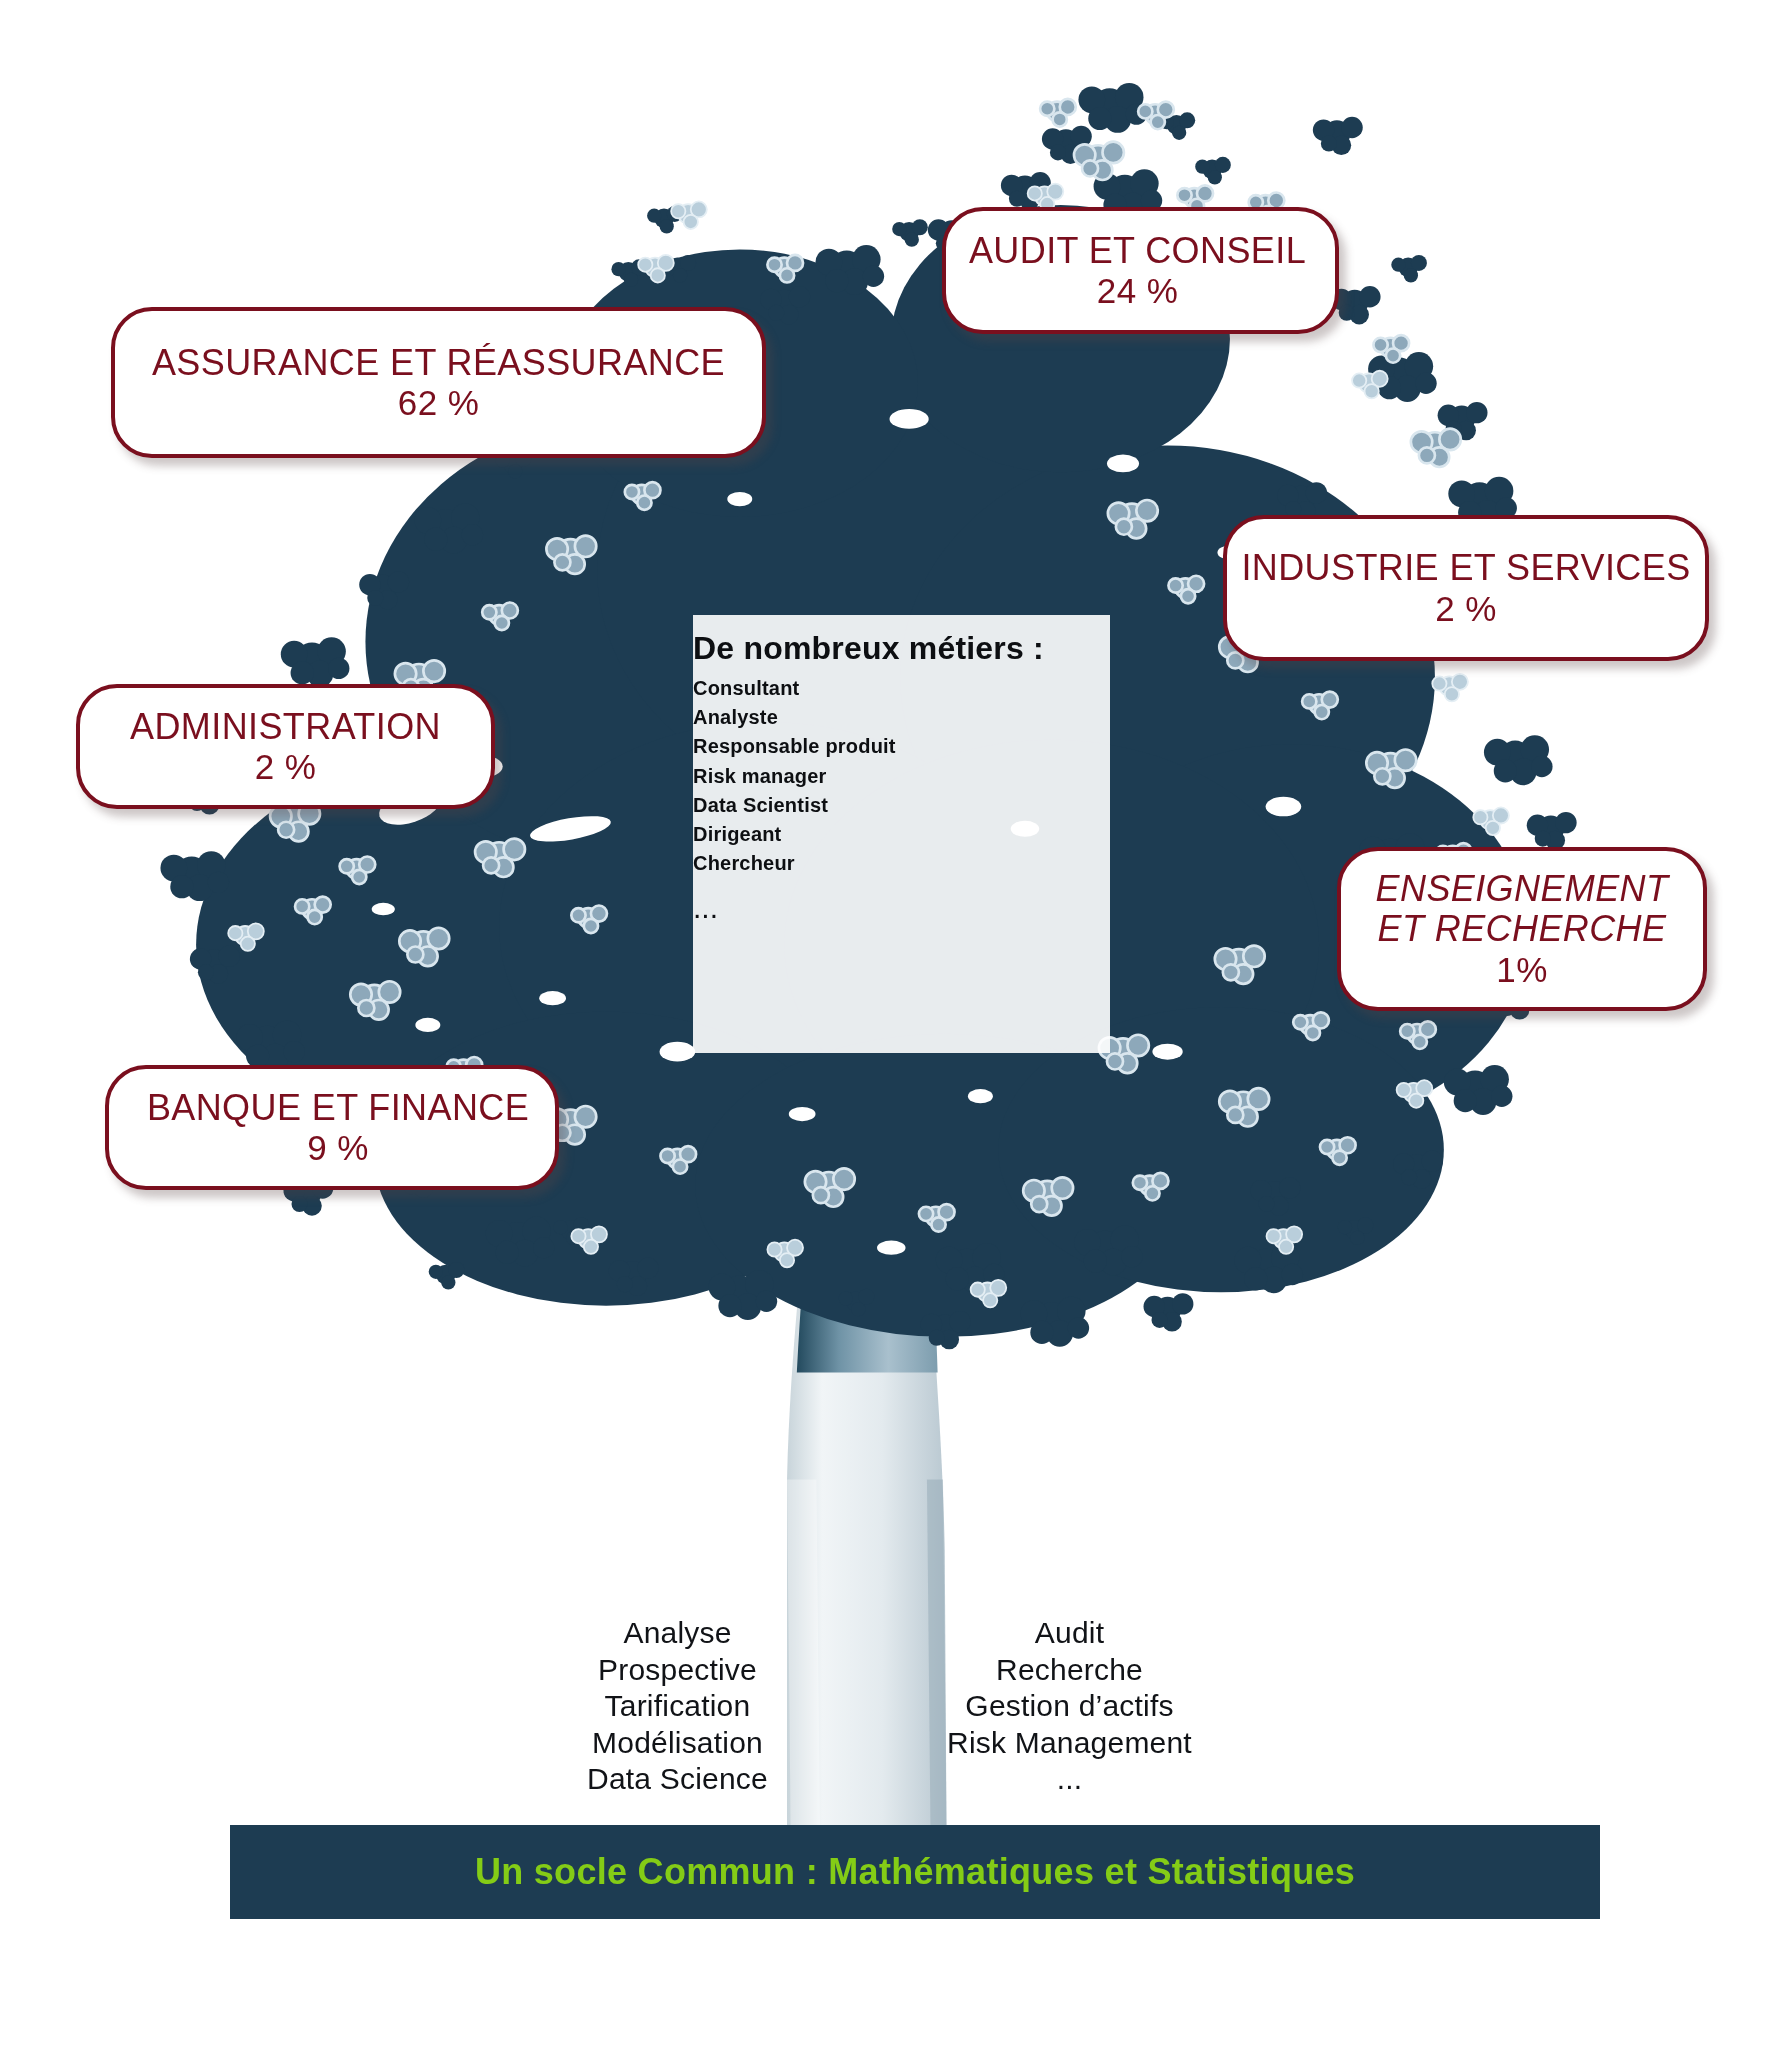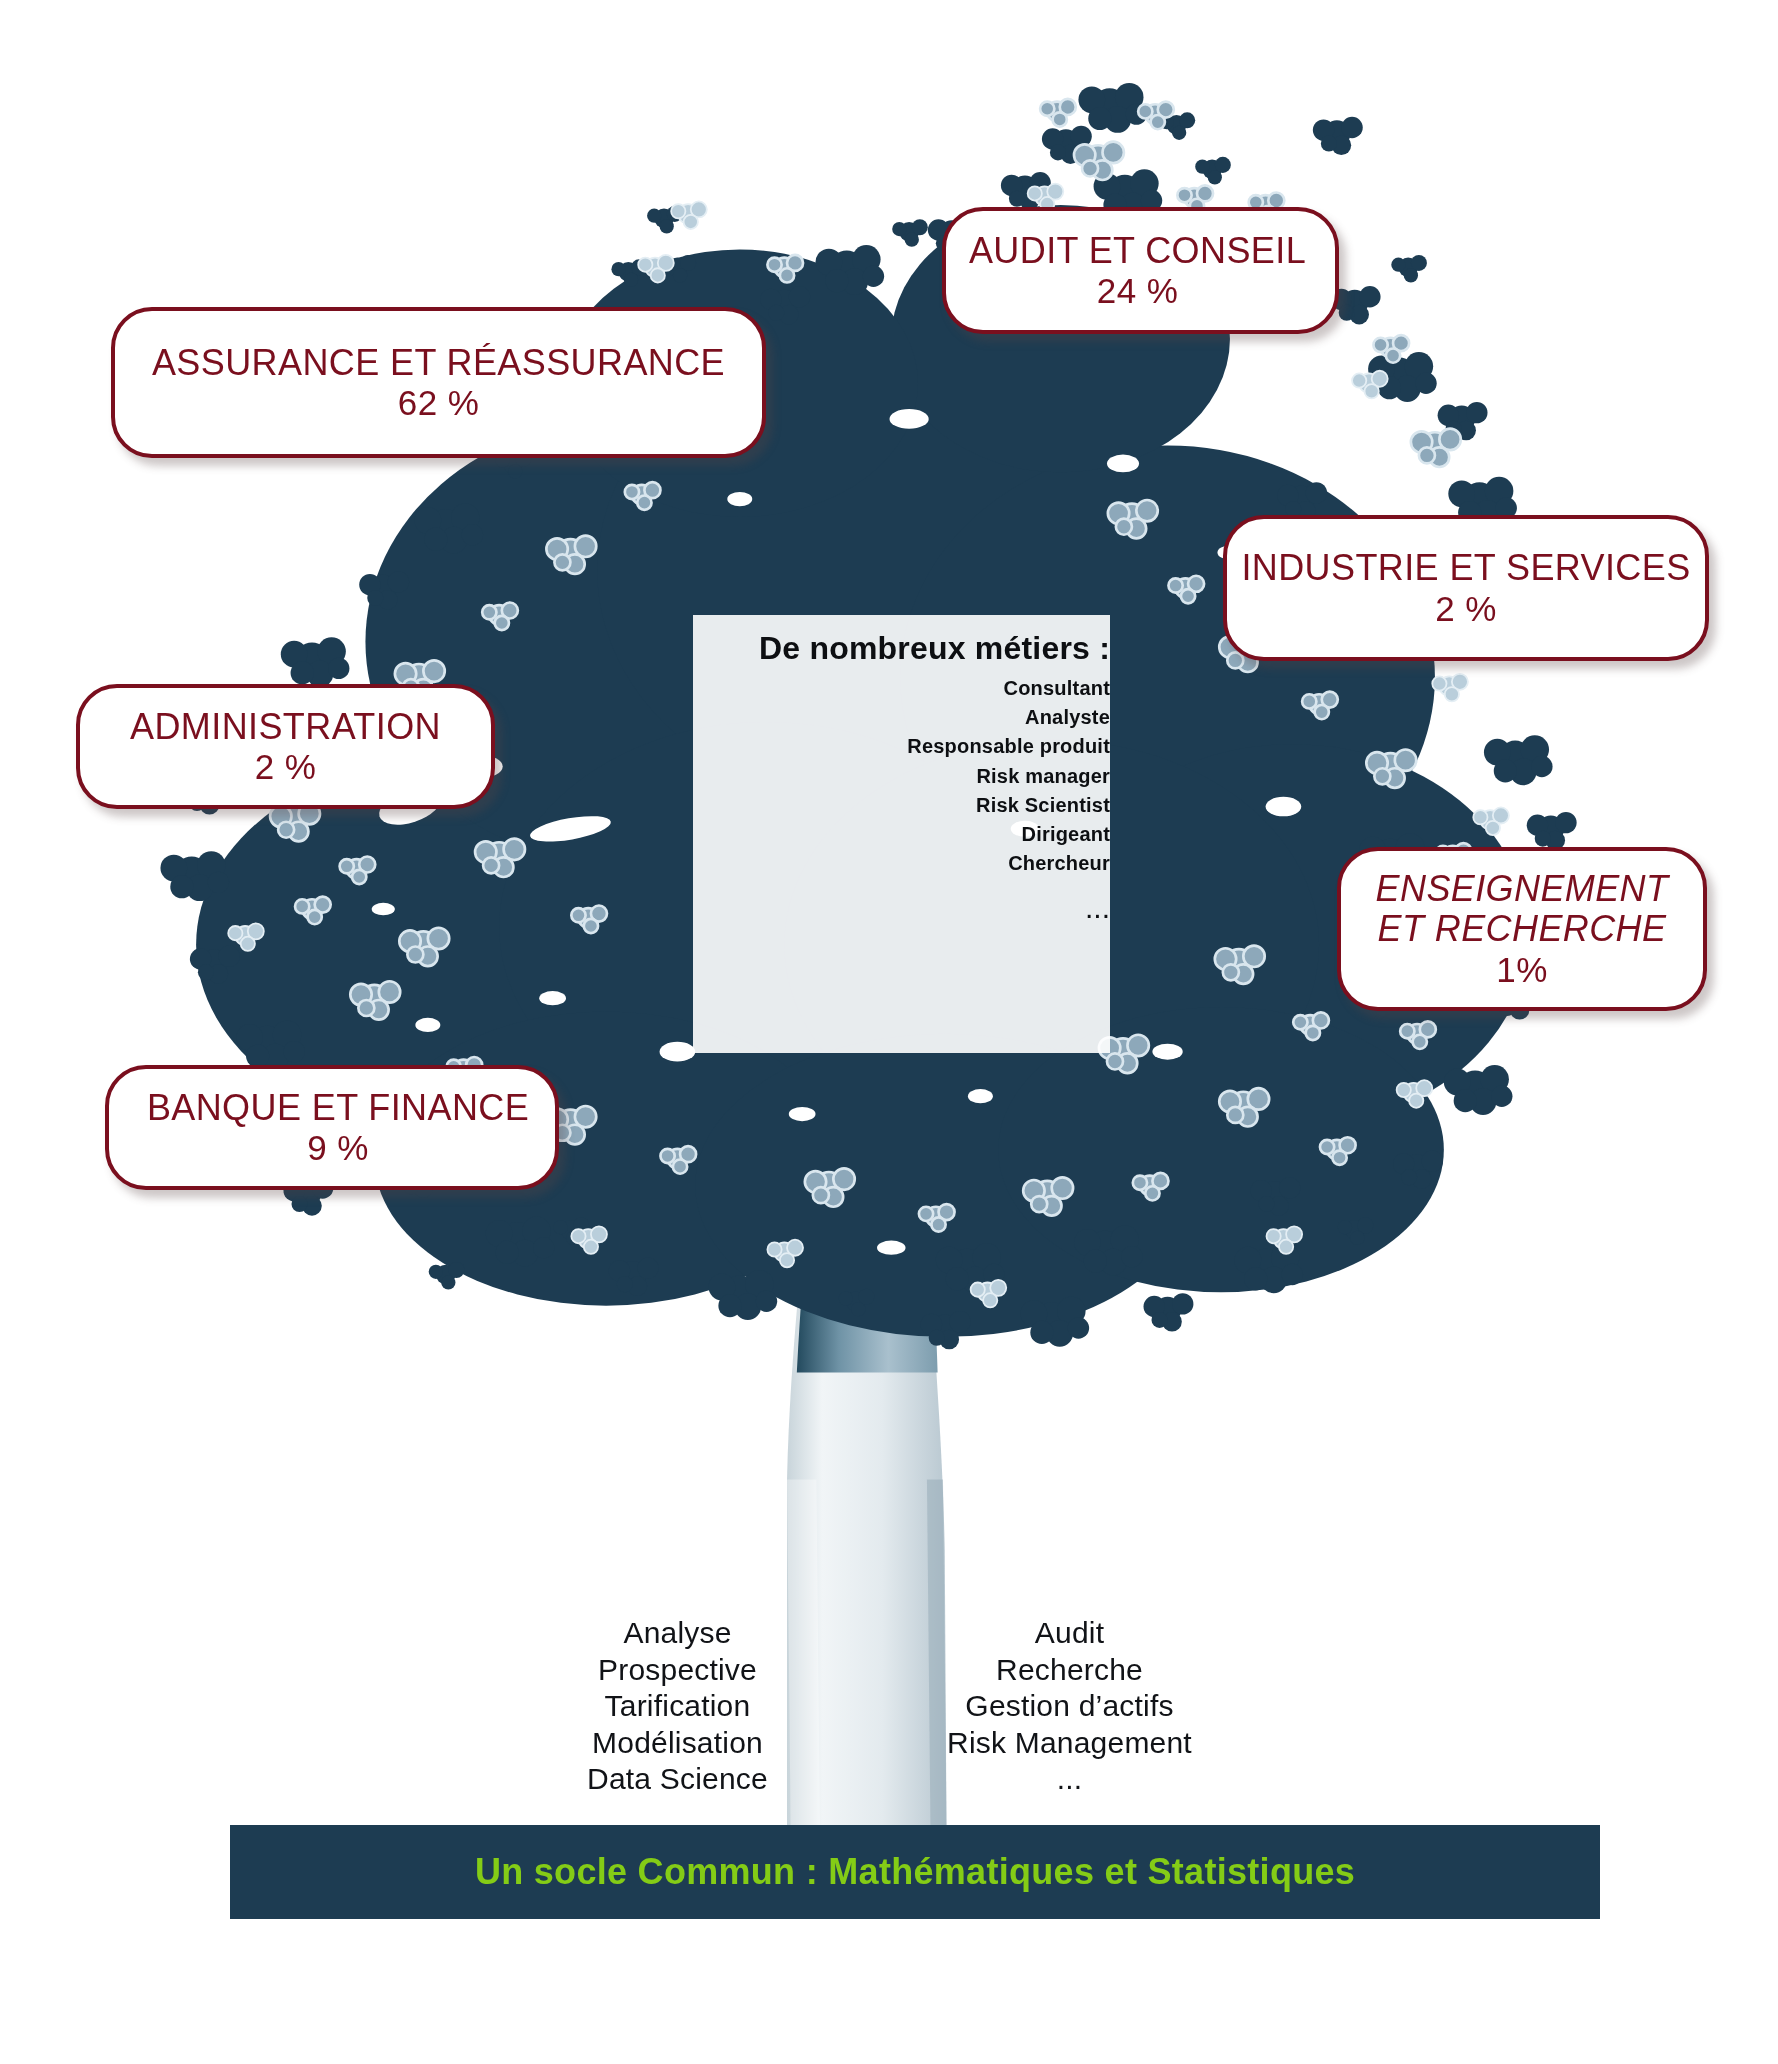--- a/index.html
+++ b/index.html
@@ -69,21 +69,21 @@
   
   #metiers-panel {
     position: absolute;
     left: 693px;
     top: 615px;
     width: 417px;
     height: 438px;
     background: rgba(255,255,255,0.90);
     display: flex;
     flex-direction: column;
-    align-items: flex-end;
+    align-items: flex-start;
     padding-top: 15px;
     box-sizing: border-box;
     color: #0d0f12;
   }
   #metiers-panel .m-heading {
     font-size: 32px;
     font-weight: 700;
     margin-bottom: 7.1px;
     letter-spacing: 0.2px;
   }
@@ -387,21 +387,21 @@
       <ellipse cx="1150" cy="930" rx="16" ry="9"></ellipse>
     </g>
   </svg>
 
   <div id="metiers-panel">
     <div class="m-heading">De nombreux métiers :</div>
     <div class="m-item">Consultant</div>
     <div class="m-item">Analyste</div>
     <div class="m-item">Responsable produit</div>
     <div class="m-item">Risk manager</div>
-    <div class="m-item">Risk Scientist</div>
+    <div class="m-item">Data Scientist</div>
     <div class="m-item">Dirigeant</div>
     <div class="m-item">Chercheur</div>
     <div class="m-ellipsis">...</div>
   </div>
 
   <div class="callout" id="callout-assurance">
     <div class="c-title">ASSURANCE ET RÉASSURANCE</div>
     <div class="c-value">62 %</div>
   </div>
 

